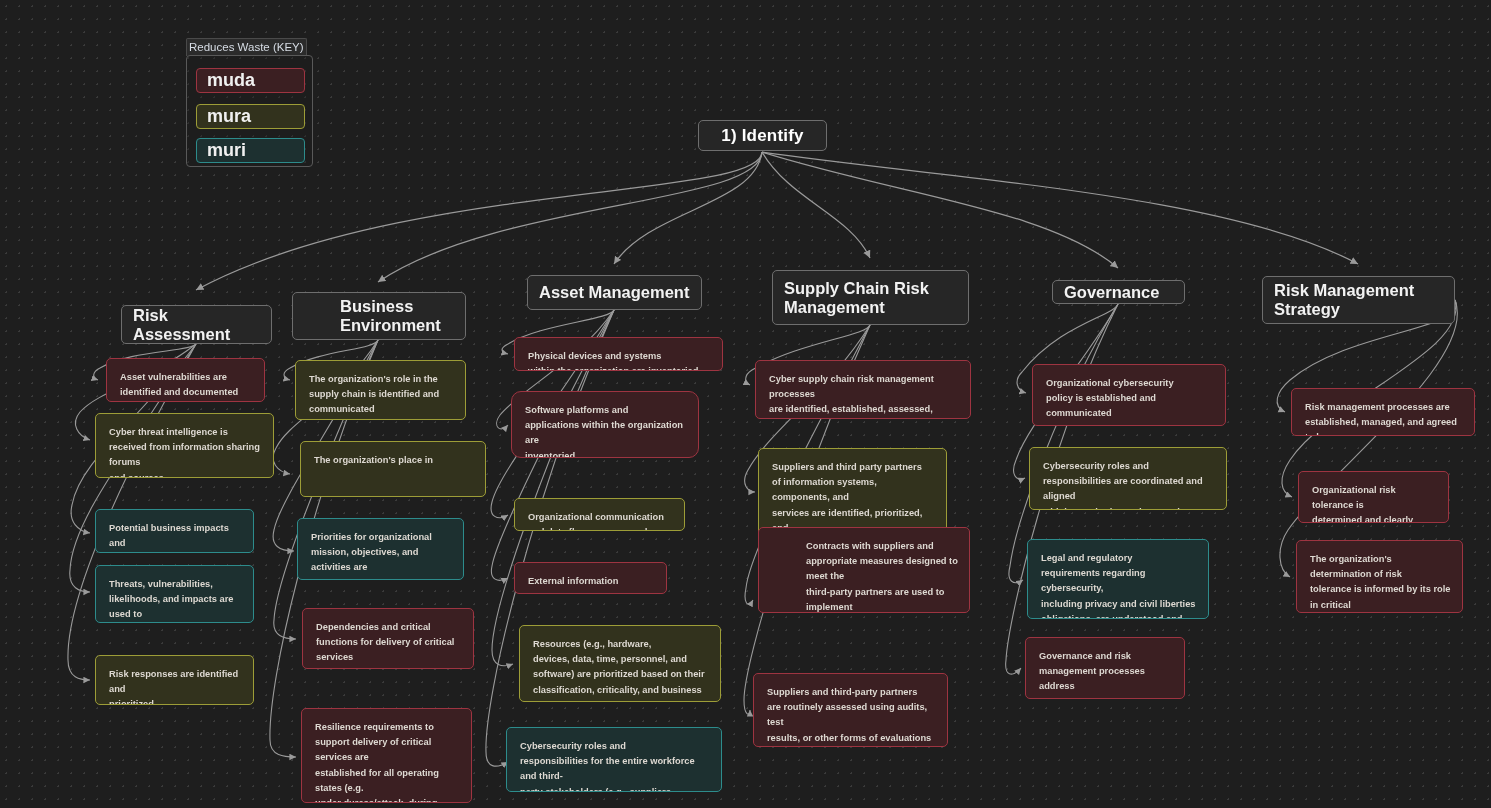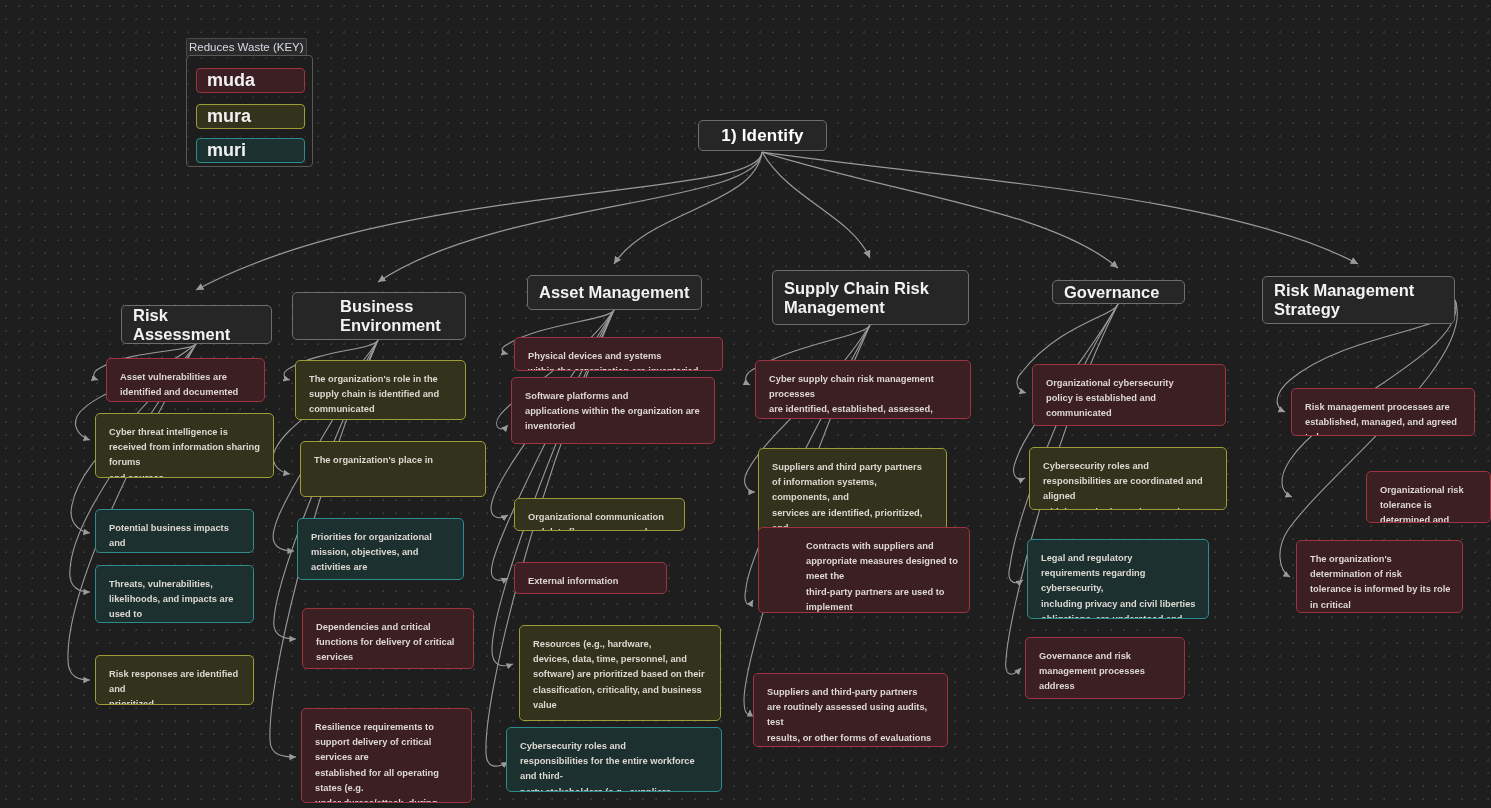--- a/index.html
+++ b/index.html
@@ -180,33 +180,33 @@
         <span>Resilience requirements to</span>
         <span>support delivery of critical services are</span>
         <span>established for all operating states (e.g.</span>
         <span>under duress/attack, during recovery,</span>
       </div>
       <div class="node branch" style="left: 527px; top: 275px; width: 175px; height: 35px;">Asset Management</div>
       <div class="node leaf muda" style="left: 514px; top: 337px; width: 209px; height: 34px;">
         <span>Physical devices and systems</span>
         <span>within the organization are inventoried</span>
       </div>
-      <div class="node leaf muda" style="left: 511px; top: 377px; width: 204px; height: 67px;">
+      <div class="node leaf muda" style="left: 511px; top: 391px; width: 188px; height: 67px; border-radius: 10px;">
         <span>Software platforms and</span>
         <span>applications within the organization are</span>
         <span>inventoried</span>
       </div>
       <div class="node leaf mura" style="left: 514px; top: 498px; width: 171px; height: 33px;">
         <span>Organizational communication</span>
         <span>and data flows are mapped</span>
       </div>
       <div class="node leaf muda" style="left: 514px; top: 562px; width: 153px; height: 32px;">
         <span>External information systems</span>
       </div>
-      <div class="node leaf mura" style="left: 519px; top: 625px; width: 202px; height: 96px;">
+      <div class="node leaf mura" style="left: 519px; top: 625px; width: 202px; height: 77px;">
         <span>Resources (e.g., hardware,</span>
         <span>devices, data, time, personnel, and</span>
         <span>software) are prioritized based on their</span>
         <span>classification, criticality, and business</span>
         <span>value</span>
       </div>
       <div class="node leaf muri" style="left: 506px; top: 727px; width: 216px; height: 65px;">
         <span>Cybersecurity roles and</span>
         <span>responsibilities for the entire workforce and third-</span>
         <span>party stakeholders (e.g., suppliers, customers,</span>
@@ -251,21 +251,21 @@
       <div class="node leaf muda" style="left: 1025px; top: 637px; width: 160px; height: 62px;">
         <span>Governance and risk</span>
         <span>management processes address</span>
         <span>cybersecurity risks</span>
       </div>
       <div class="node branch" style="left: 1262px; top: 276px; width: 193px; height: 48px;">Risk Management Strategy</div>
       <div class="node leaf muda" style="left: 1291px; top: 388px; width: 184px; height: 48px;">
         <span>Risk management processes are</span>
         <span>established, managed, and agreed to by</span>
       </div>
-      <div class="node leaf muda" style="left: 1366px; top: 471px; width: 125px; height: 52px;">
+      <div class="node leaf muda" style="left: 1298px; top: 471px; width: 151px; height: 52px;">
         <span>Organizational risk tolerance is</span>
         <span>determined and clearly expressed</span>
       </div>
       <div class="node leaf muda" style="left: 1296px; top: 540px; width: 167px; height: 73px;">
         <span>The organization's determination of risk</span>
         <span>tolerance is informed by its role in critical</span>
         <span>infrastructure and sector specific risk</span>
       </div>
     </div>
 </div>

